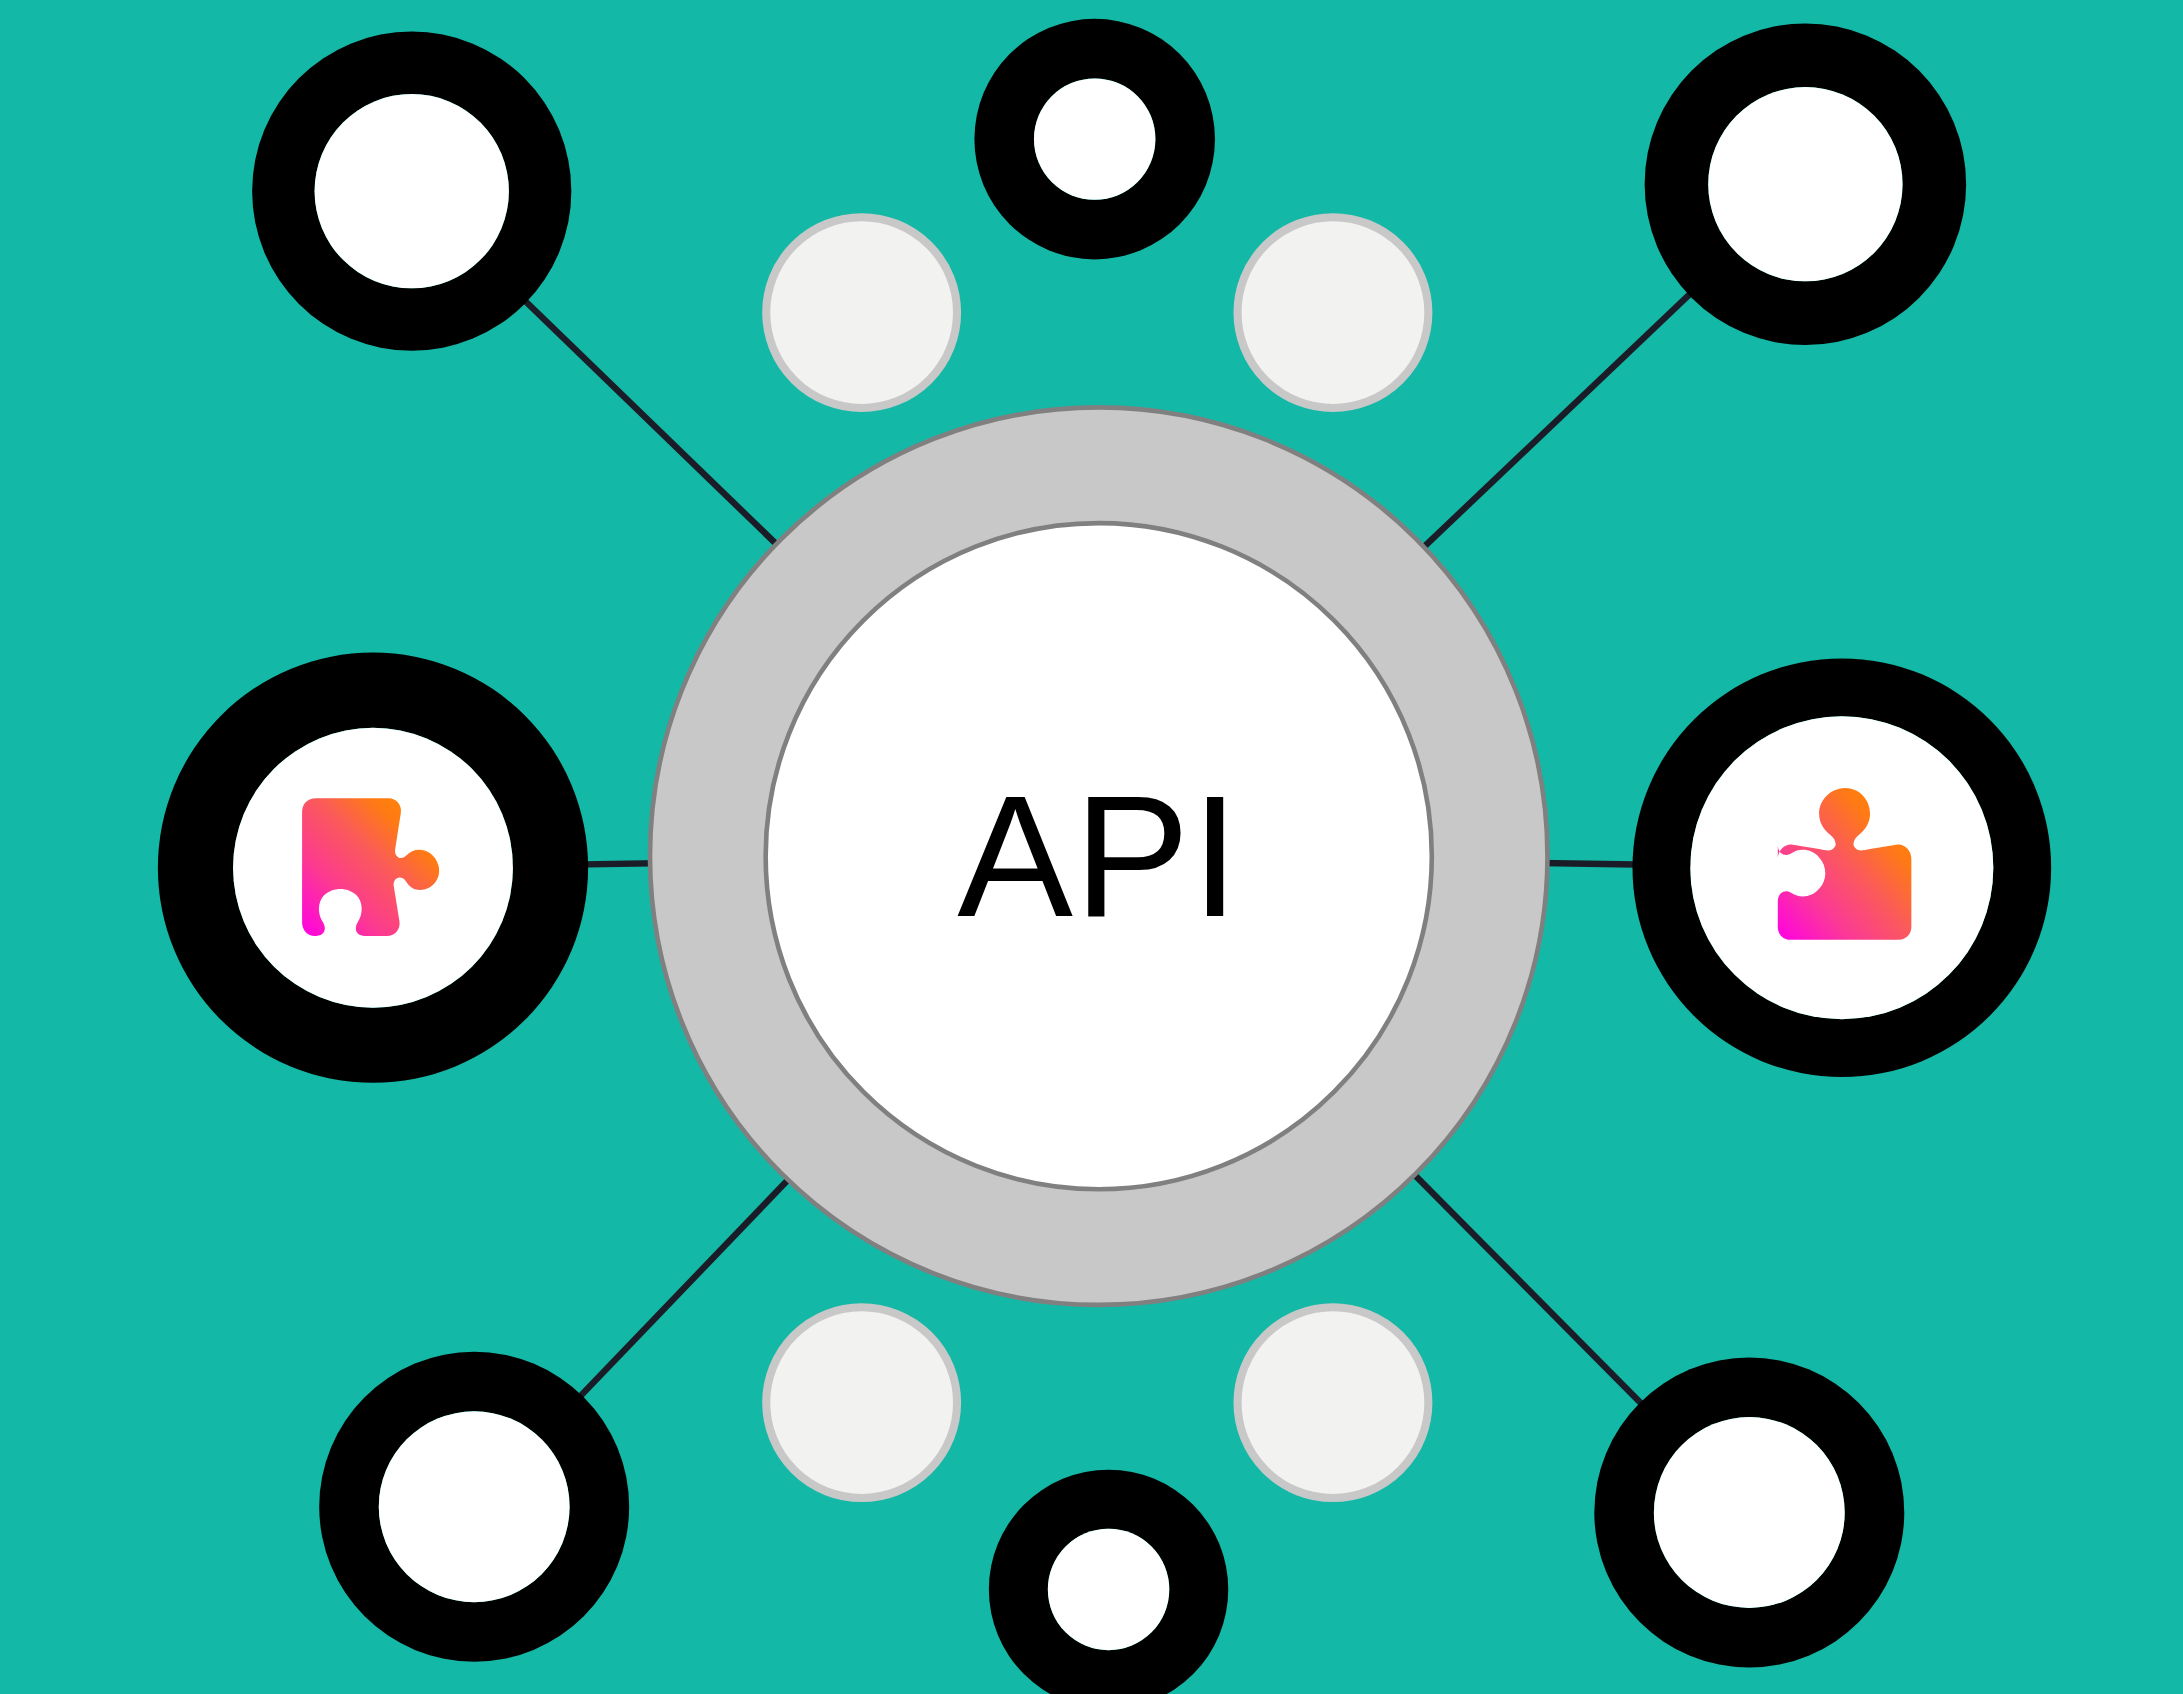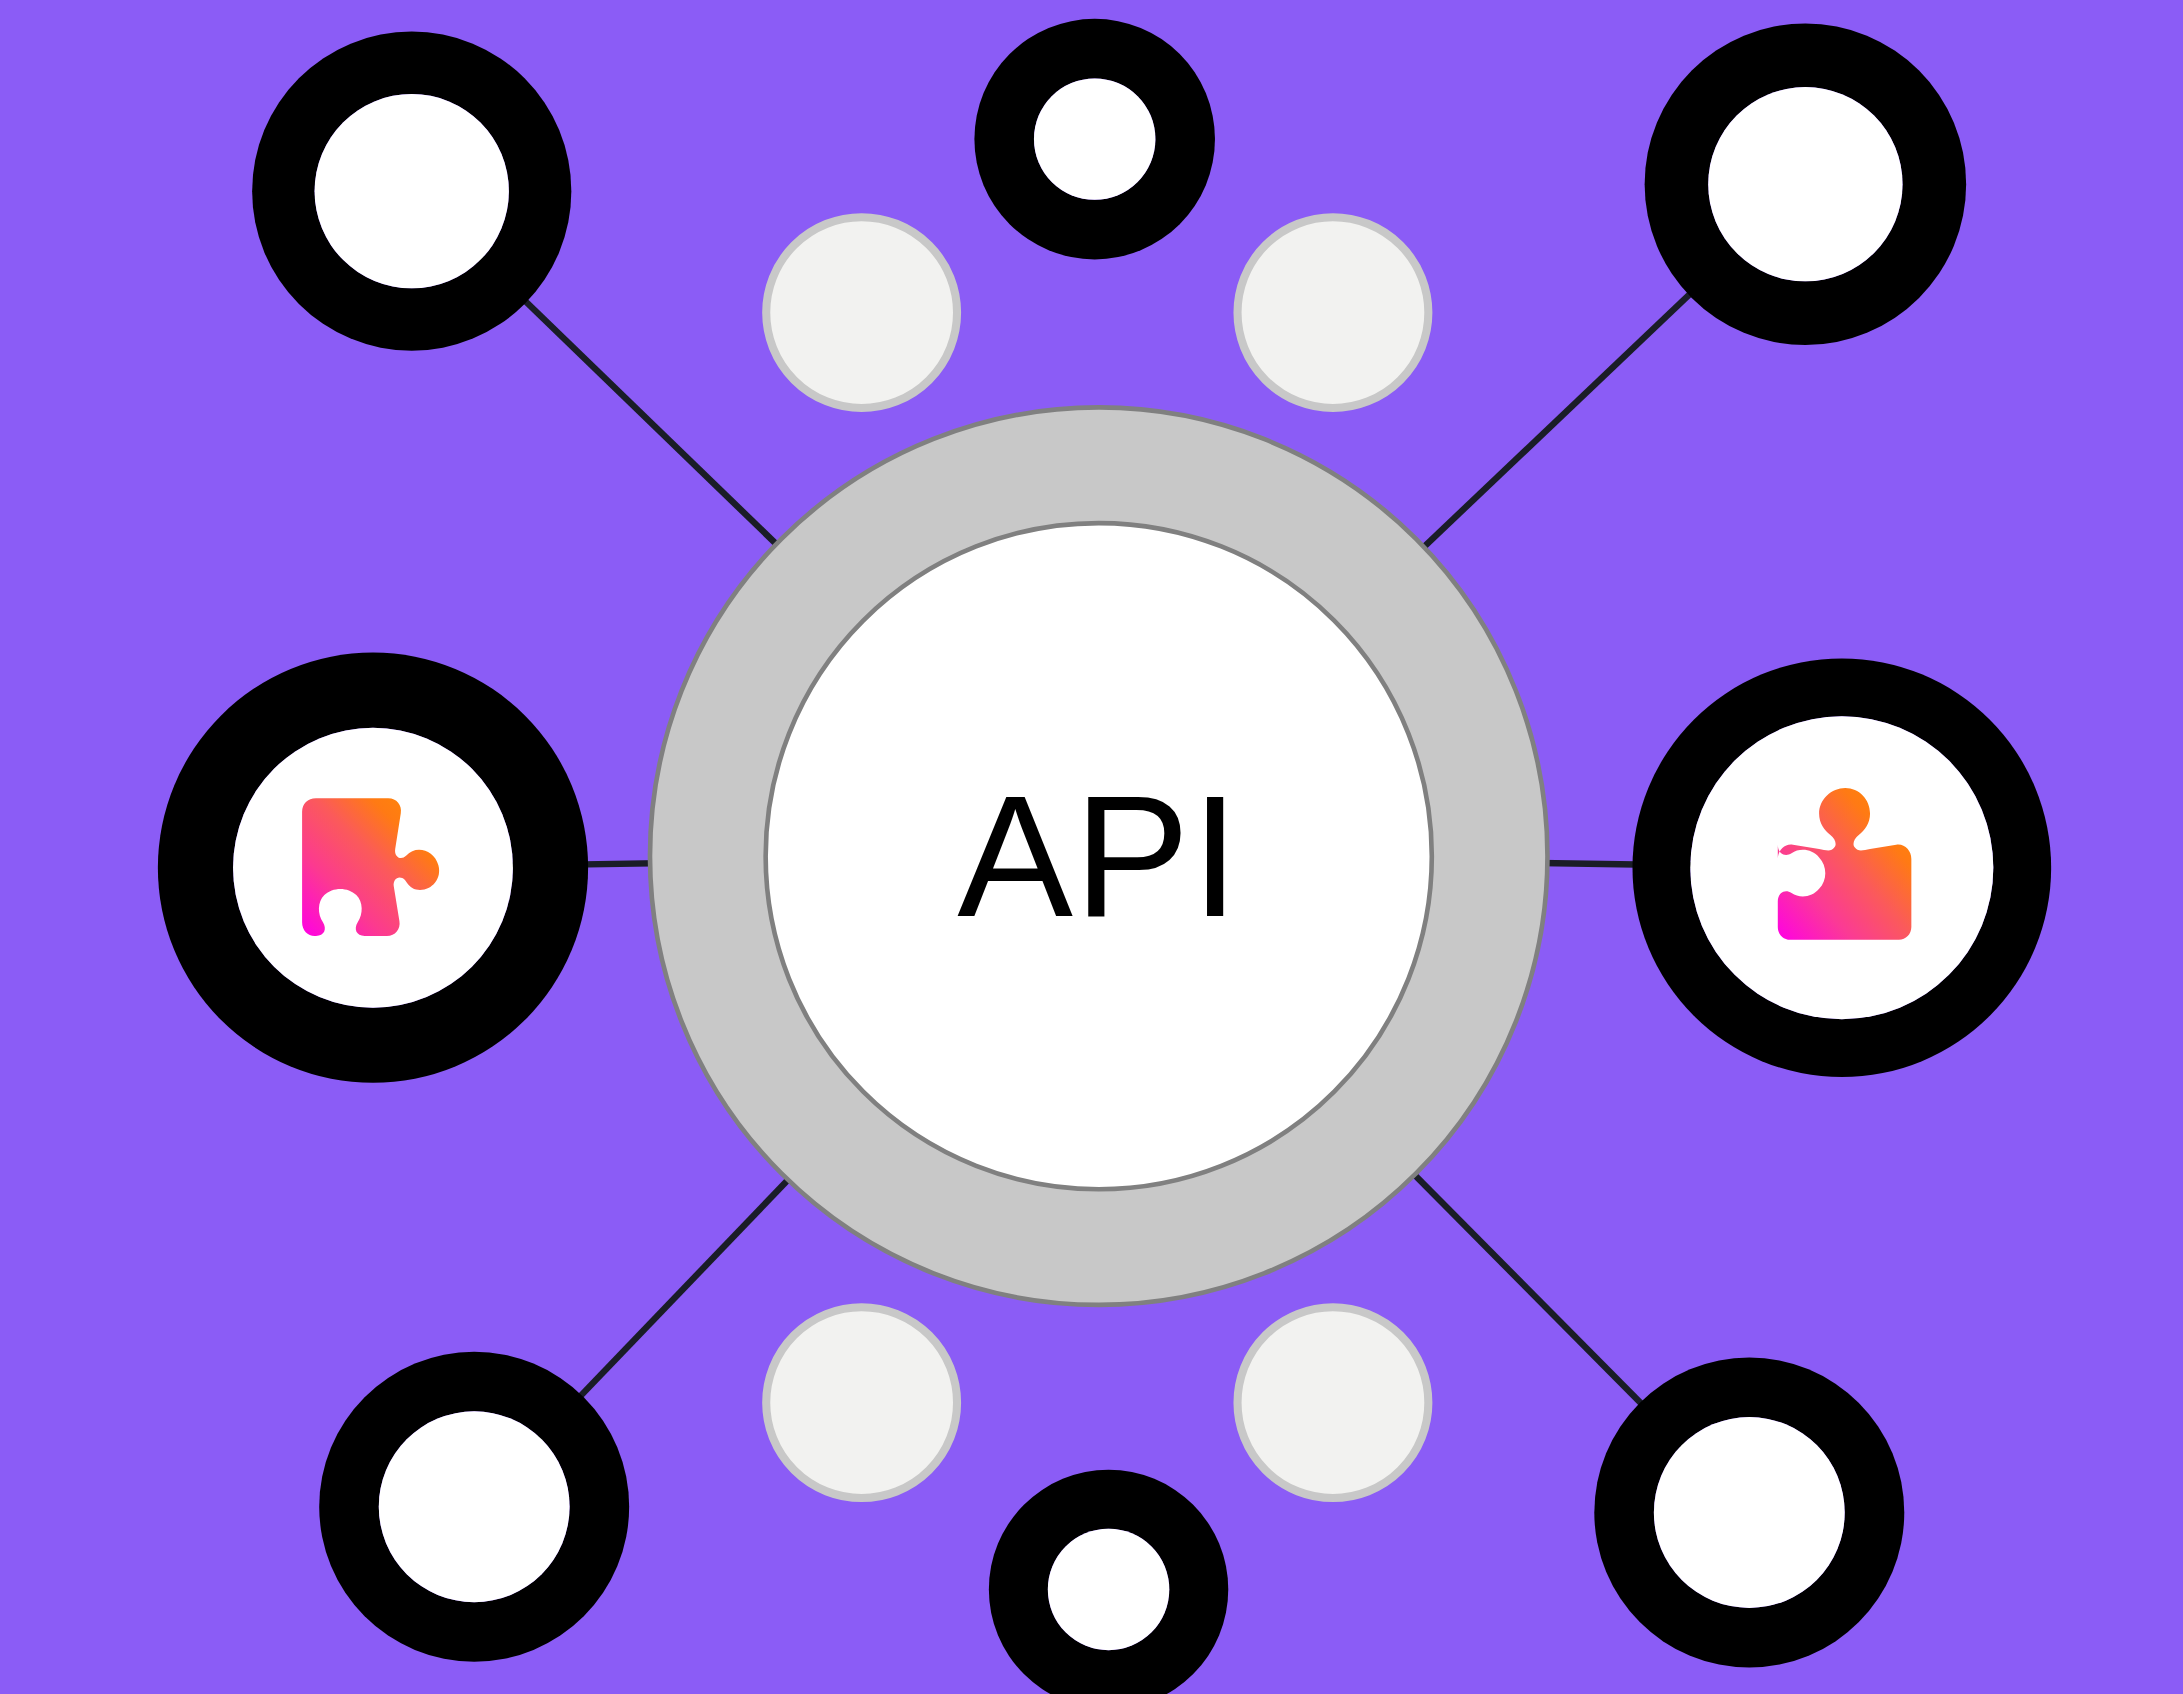--- a/index.html
+++ b/index.html
@@ -1,18 +1,18 @@
 <!DOCTYPE html>
 <html style="font-size:9.3px"><head>
 <meta charset="utf-8">
 <style>
   html,body{margin:0;padding:0;background:#fff;}
   body{width:2183px;height:1695px;overflow:hidden;
        font-family:"Liberation Sans",sans-serif;}
-  #stage{position:relative;width:2183px;height:1695px;background:#8b5cf6;}
+  #stage{position:relative;width:2183px;height:1695px;background:#14b8a6;}
   #stage svg{position:absolute;inset:0;display:block;}
   .hub-label{font-family:"Liberation Sans",sans-serif;font-weight:300;
              font-size:300px;fill:#000;letter-spacing:2px;}
 </style>
 </head>
 <body>
 
 <div id="stage">
   <svg viewBox="0 0 3775 2930" width="2183" height="1695" xmlns="http://www.w3.org/2000/svg">
     <defs>

